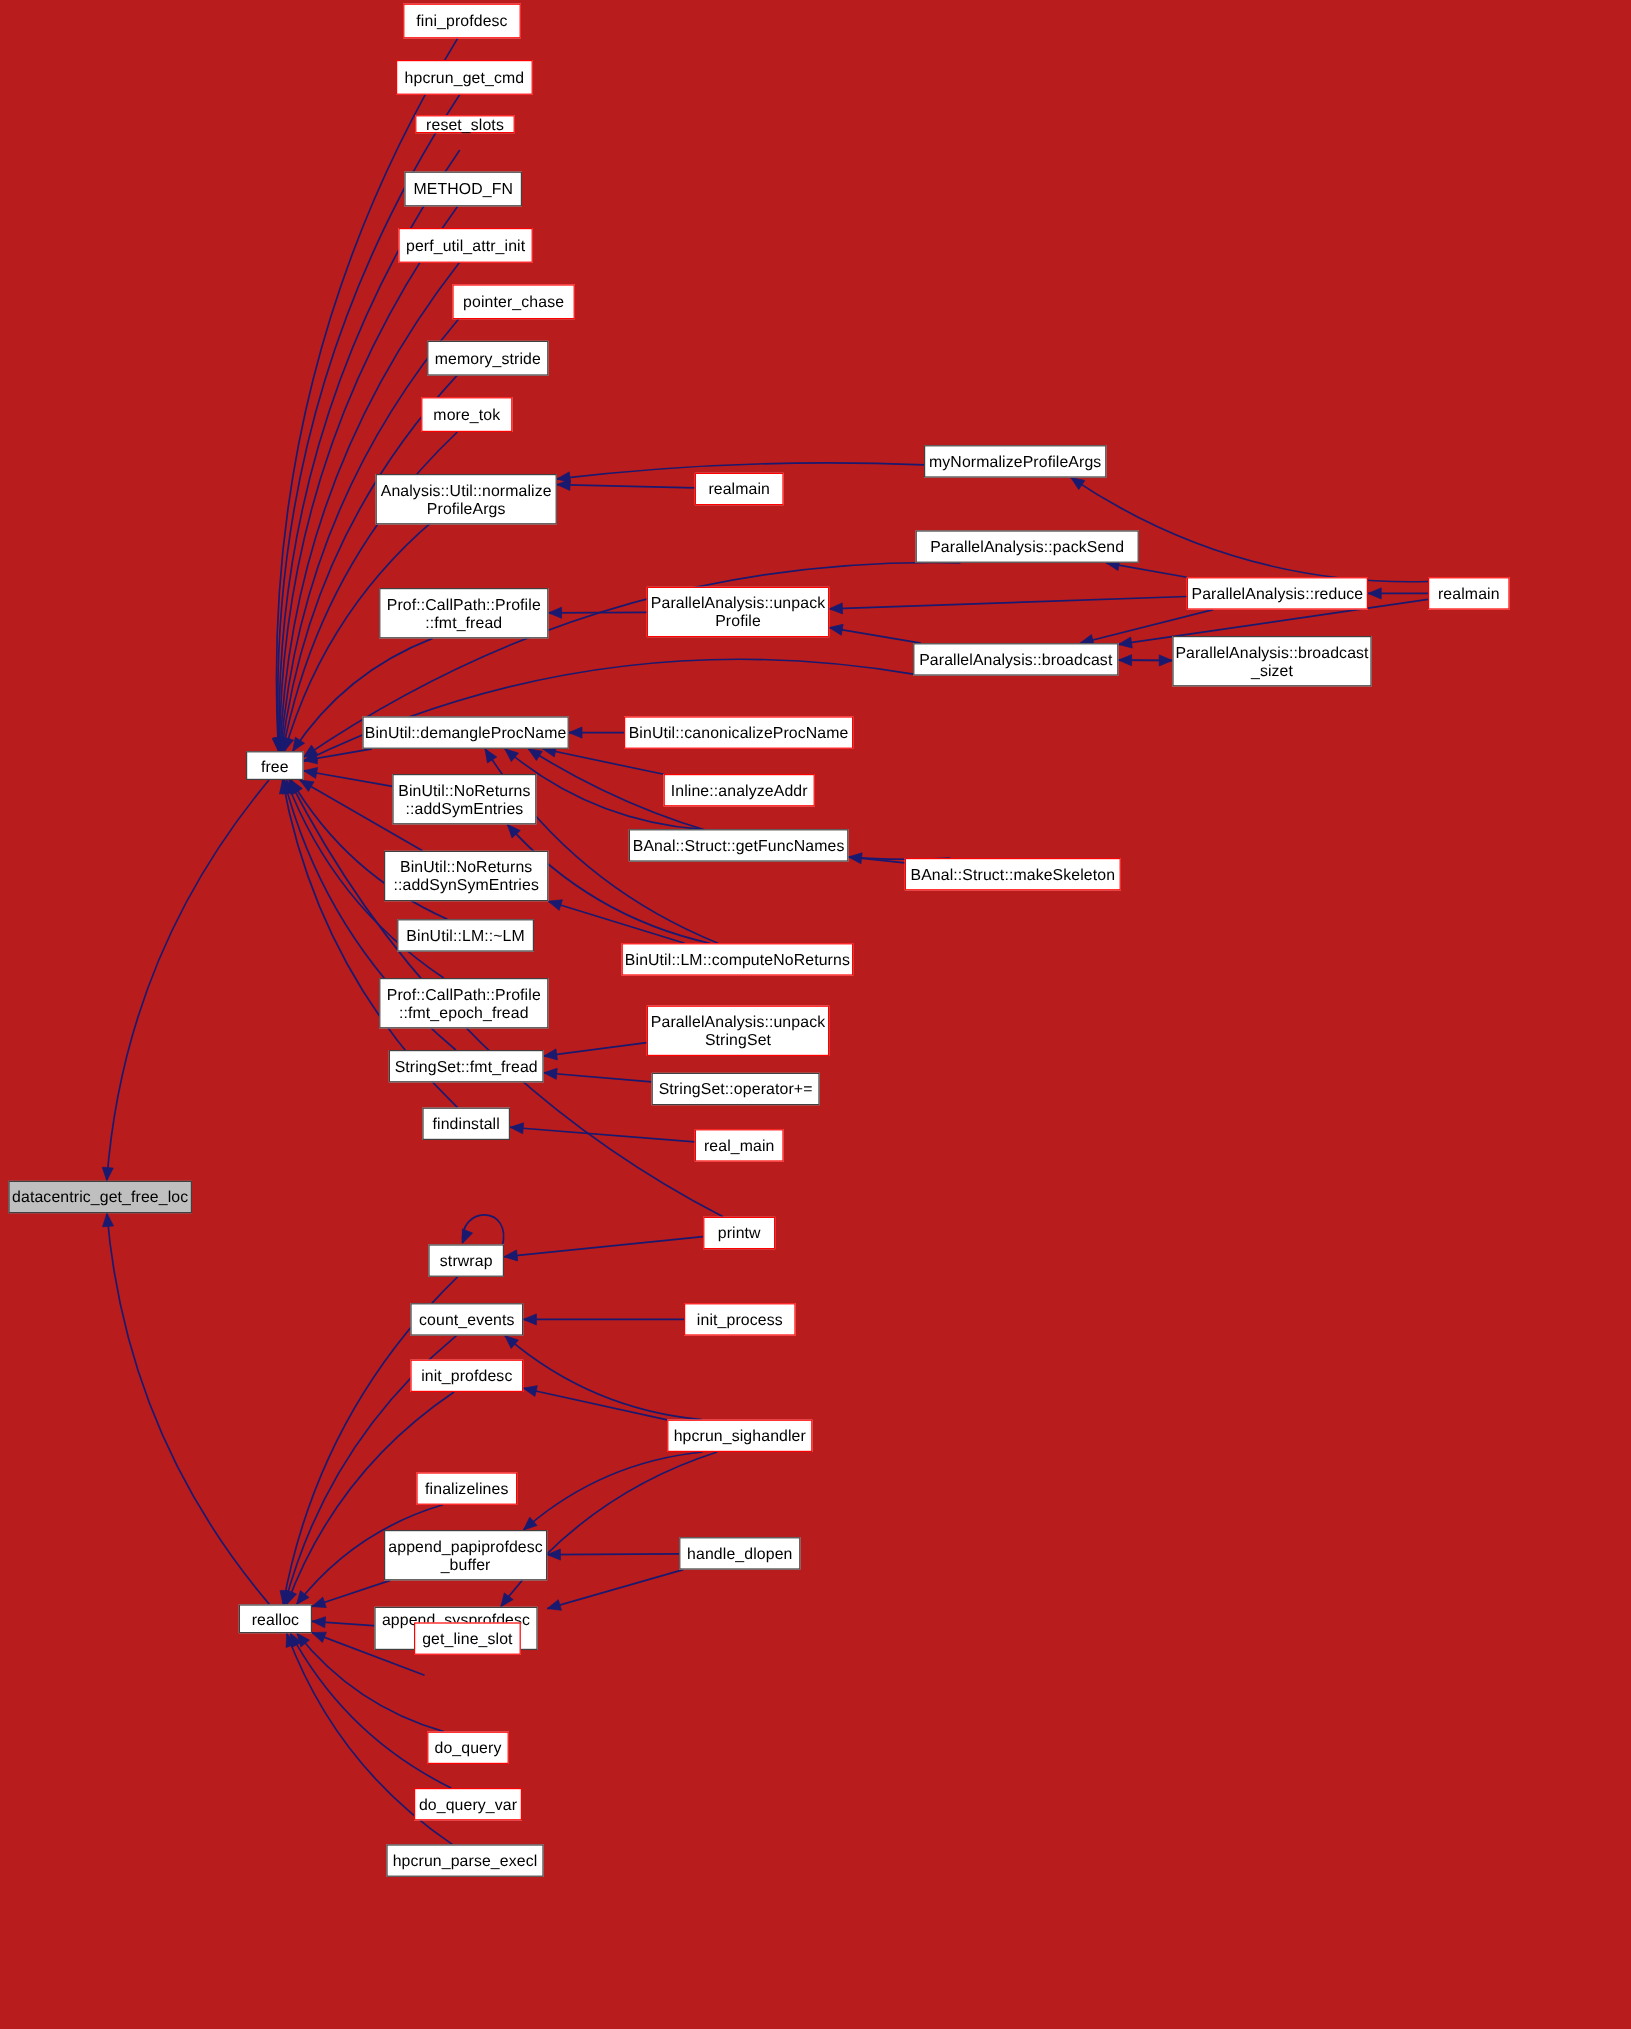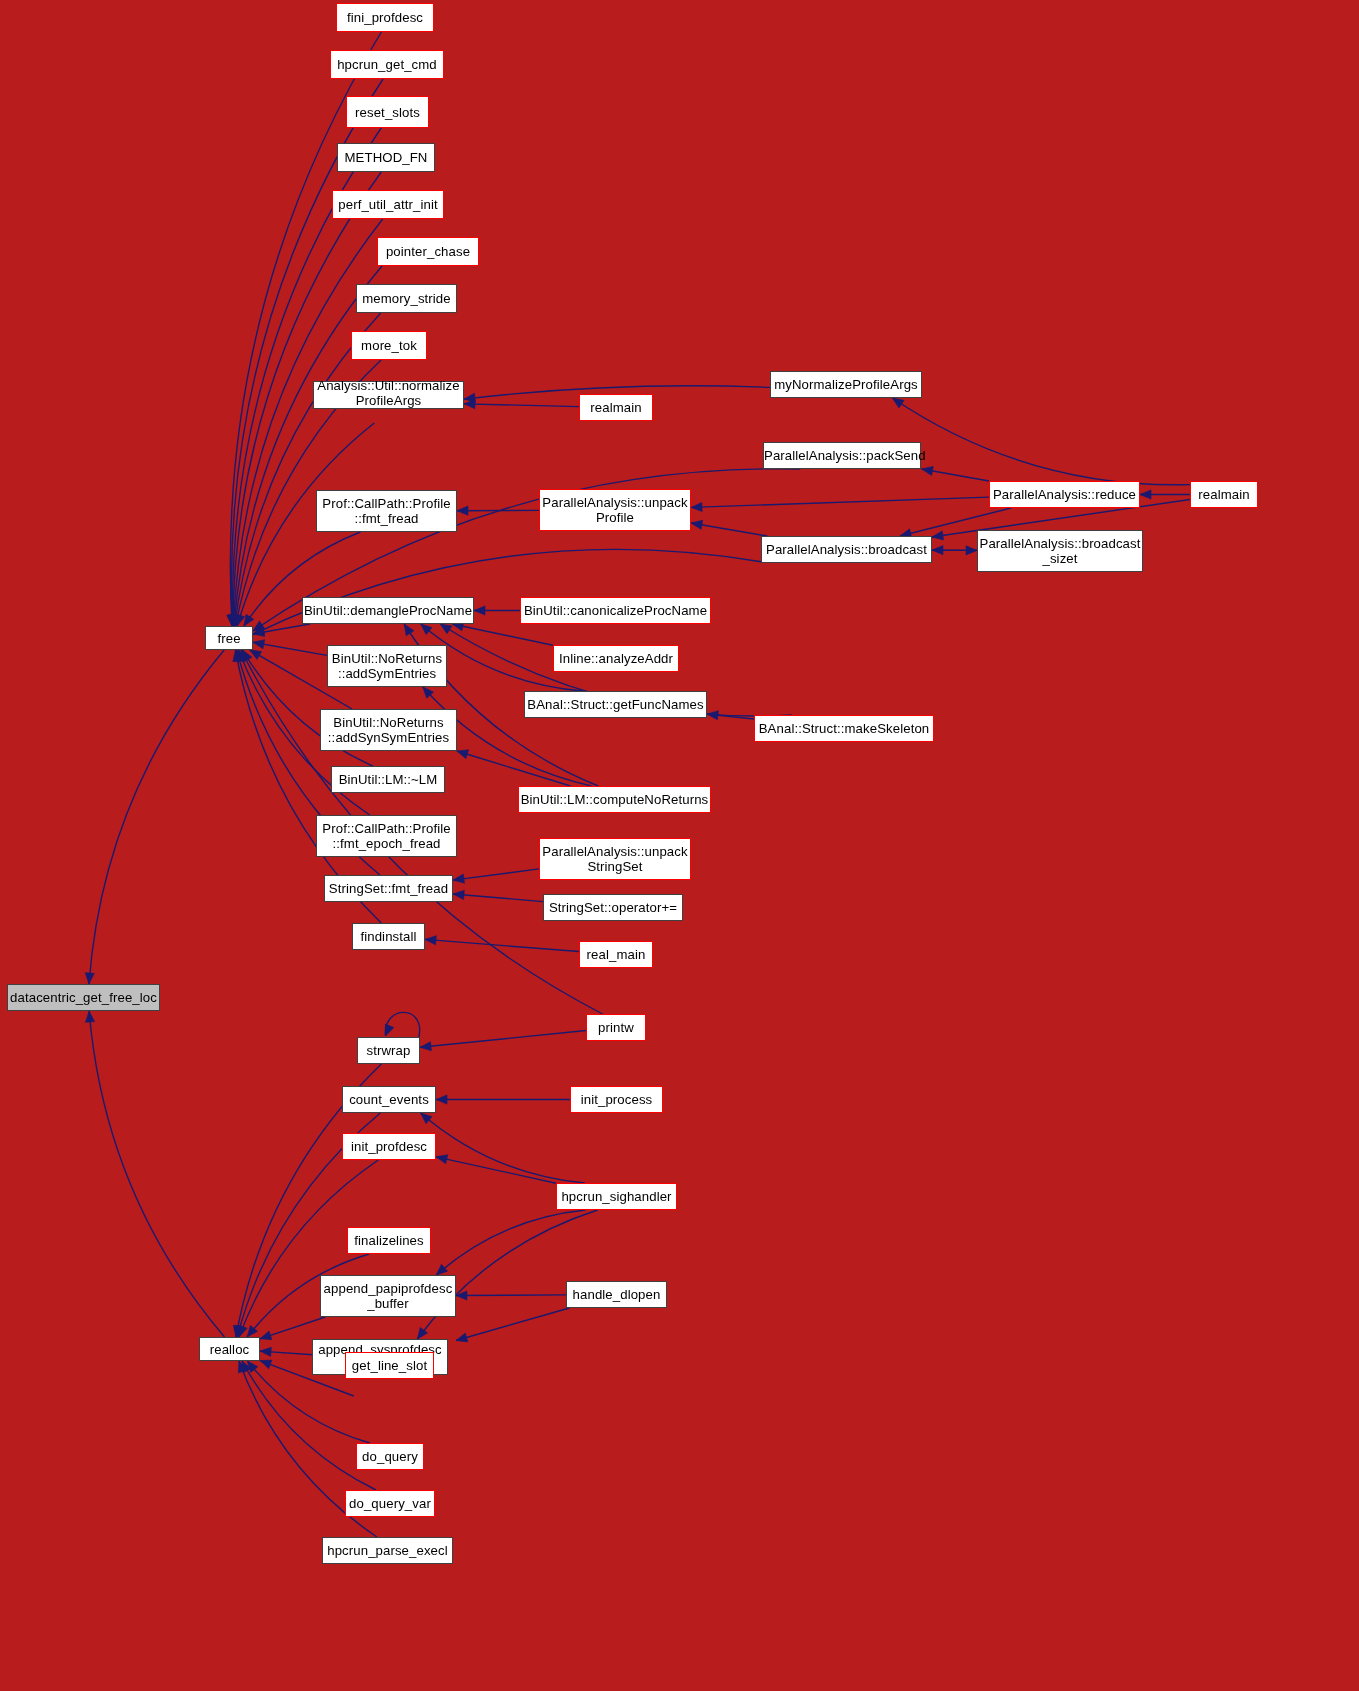--- a/index.html
+++ b/index.html
@@ -308,31 +308,31 @@
         <path d="M 375.9757281553398,1490 Q 288.3308737864078,1446.9415533980582 241.96601941747574,1361" fill="none" stroke="#191970" stroke-width="1.4"></path>
         <polygon points="241.96601941747574,1361 251.23727877026465,1368.4969160334983 243.14043297397836,1372.8651065228385" fill="#191970" stroke="#191970" stroke-width="0.6"></polygon>
       </g>
       <g>
         <path d="M 376.91439205955334,1537 Q 279.7519106699752,1471.080794044665 238.90942928039703,1361" fill="none" stroke="#191970" stroke-width="1.4"></path>
         <polygon points="238.90942928039703,1361 247.04853041342443,1369.7129233180576 238.42307599771573,1372.9131633282022" fill="#191970" stroke="#191970" stroke-width="0.6"></polygon>
       </g>
     </svg>
 <div class="node red" style="left: 336px; top: 3px; width: 98px; height: 29px;"><span class="lbl">fini_profdesc</span></div>
     <div class="node red" style="left: 330px; top: 50px; width: 114px; height: 29px;"><span class="lbl">hpcrun_get_cmd</span></div>
-    <div class="node red" style="left: 346px; top: 96px; width: 83px; height: 32px;"><span class="lbl">reset_slots</span></div>
+    <div class="node red" style="left: 346px; top: 96px; width: 83px; height: 15px;"><span class="lbl">reset_slots</span></div>
     <div class="node" style="left: 337px; top: 143px; width: 98px; height: 29px;"><span class="lbl">METHOD_FN</span></div>
     <div class="node red" style="left: 332px; top: 190px; width: 112px; height: 29px;"><span class="lbl">perf_util_attr_init</span></div>
     <div class="node red" style="left: 337px; top: 237px; width: 102px; height: 29px; margin-left: 40px;"><span class="lbl">pointer_chase</span></div>
     <div class="node" style="left: 356px; top: 284px; width: 101px; height: 29px;"><span class="lbl">memory_stride</span></div>
     <div class="node red" style="left: 351px; top: 331px; width: 76px; height: 29px;"><span class="lbl">more_tok</span></div>
-    <div class="node" style="left: 313px; top: 381px; width: 151px; height: 28px; align-items: flex-end;"><span class="lbl">Analysis::Util::normalize
+    <div class="node" style="left: 313px; top: 395px; width: 151px; height: 42px;"><span class="lbl">Analysis::Util::normalize
 ProfileArgs</span></div>
     <div class="node red" style="left: 579px; top: 394px; width: 74px; height: 27px;"><span class="lbl">realmain</span></div>
     <div class="node" style="left: 770px; top: 371px; width: 152px; height: 27px;"><span class="lbl">myNormalizeProfileArgs</span></div>
-    <div class="node" style="left: 763px; top: 442px; width: 158px; height: 27px;"><span class="lbl">ParallelAnalysis::packSend</span></div>
+    <div class="node" style="left: 763px; top: 442px; width: 186px; height: 27px;"><span class="lbl">ParallelAnalysis::packSend</span></div>
     <div class="node" style="left: 316px; top: 490px; width: 141px; height: 42px;"><span class="lbl">Prof::CallPath::Profile
 ::fmt_fread</span></div>
     <div class="node red" style="left: 539px; top: 489px; width: 152px; height: 42px;"><span class="lbl">ParallelAnalysis::unpack
 Profile</span></div>
     <div class="node red" style="left: 989px; top: 481px; width: 151px; height: 27px;"><span class="lbl">ParallelAnalysis::reduce</span></div>
     <div class="node red" style="left: 1190px; top: 481px; width: 68px; height: 27px;"><span class="lbl">realmain</span></div>
     <div class="node" style="left: 761px; top: 536px; width: 171px; height: 27px;"><span class="lbl">ParallelAnalysis::broadcast</span></div>
     <div class="node" style="left: 977px; top: 530px; width: 166px; height: 42px;"><span class="lbl">ParallelAnalysis::broadcast
 _sizet</span></div>
     <div class="node" style="left: 302px; top: 597px; width: 172px; height: 27px;"><span class="lbl">BinUtil::demangleProcName</span></div>

